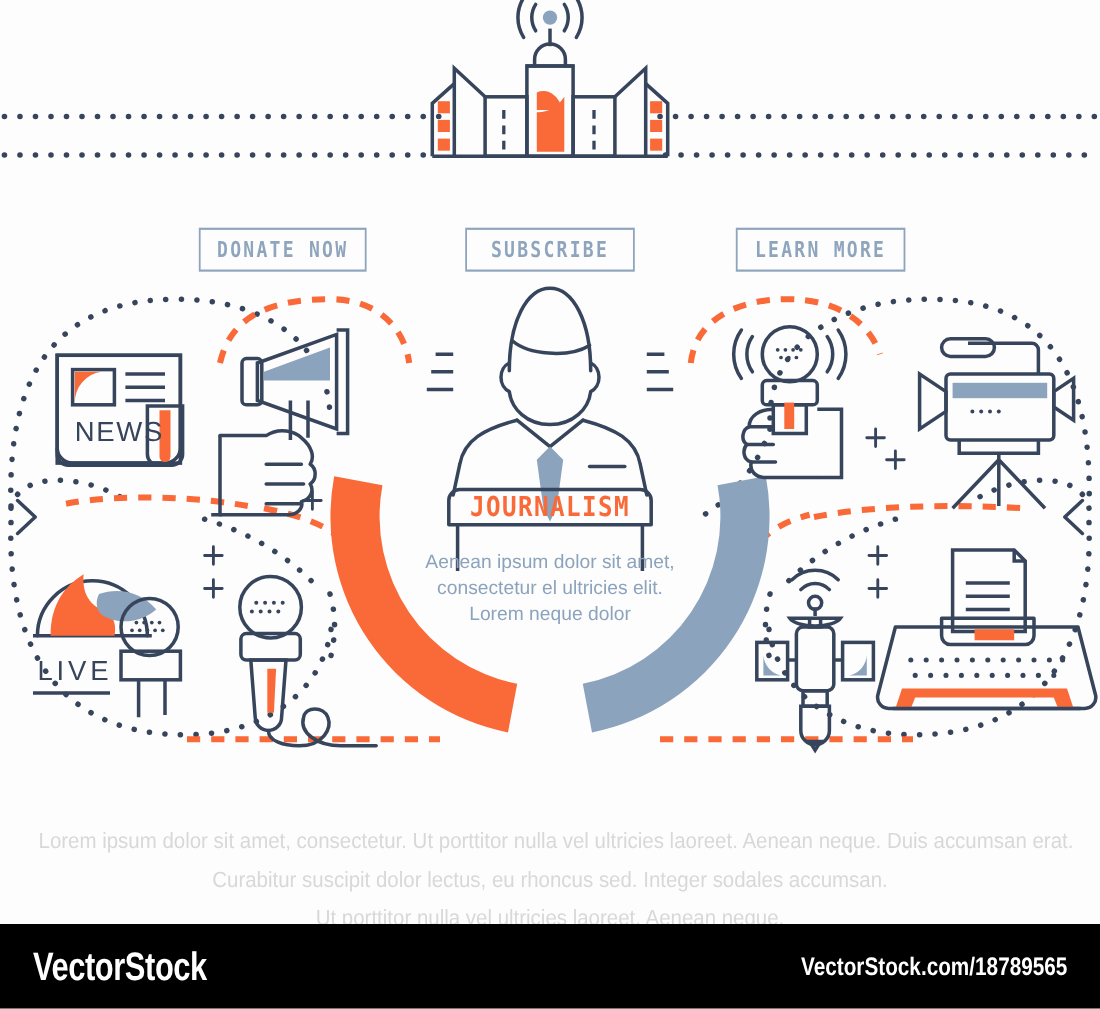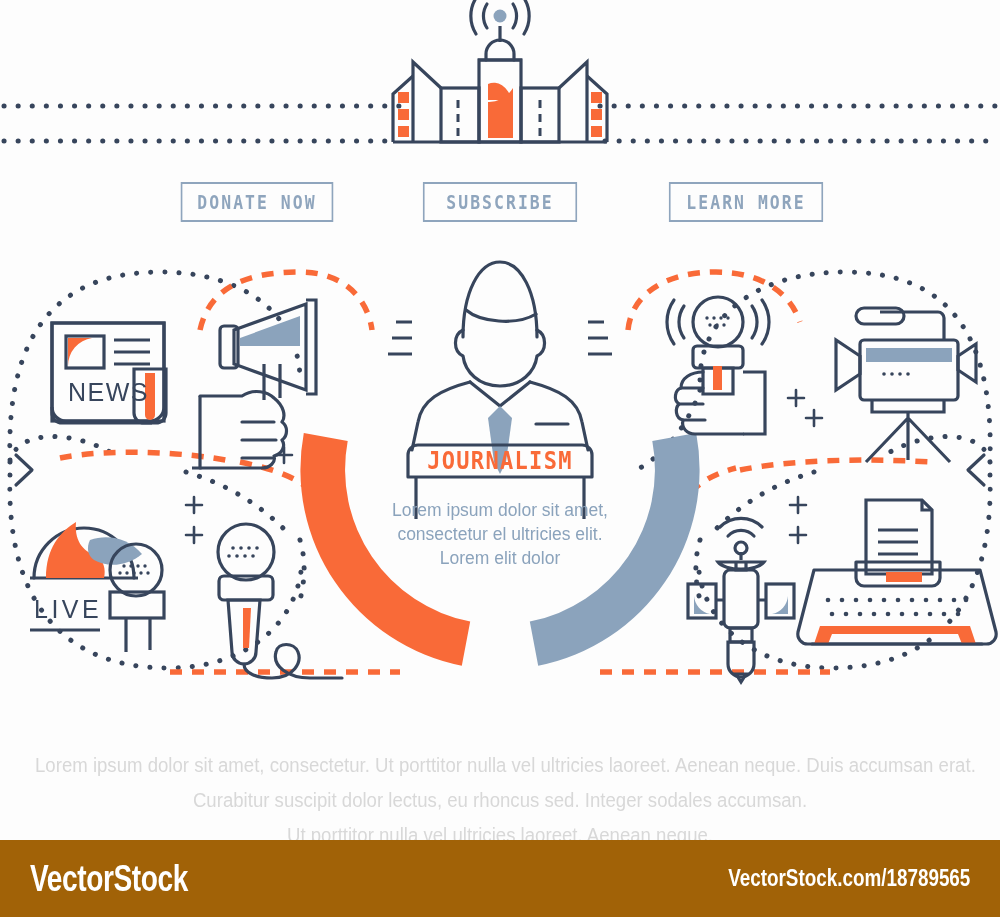--- a/index.html
+++ b/index.html
@@ -18,21 +18,21 @@
     display:flex;align-items:center;justify-content:center;
     letter-spacing:2.5px;
     font-weight:700;
     font-size:20px;
     font-family:"DejaVu Sans Mono", monospace;
     box-sizing:border-box;
     background:transparent;
     transform:scaleX(.82);
     transform-origin:center center;
   }
-  .cta-wrap{position:absolute;}
+  .cta-wrap{position:absolute;margin-top:25px;}
 
   
   #journalism-label{
     position:absolute;left:0;right:0;top:446px;
     text-align:center;
     color:#F96A38;
     font-family:"DejaVu Sans Mono", monospace;
     font-weight:700;
     font-size:25px;
     letter-spacing:1.5px;
@@ -55,21 +55,21 @@
     font-size:20px;
     line-height:35px;
     font-family:"Liberation Sans Narrow","Liberation Sans",sans-serif;
     transform:scaleX(.93);
   }
   #bottom-paragraph div{white-space:nowrap;}
 
   
   #footer{
     position:absolute;left:0;bottom:0;width:1000px;height:77px;
-    background:#a16207;color:#fff;
+    background:#000000;color:#fff;
     display:flex;align-items:center;justify-content:space-between;
     box-sizing:border-box;padding:0 30px;
   }
   #footer-logo{font-size:36px;font-weight:700;letter-spacing:-.5px;transform:scaleX(.78);transform-origin:left center;}
   #footer-url{font-size:23px;font-weight:700;transform:scaleX(.82);transform-origin:right center;}
 
   
   .svg-layer{position:absolute;left:0;top:0;}
 </style>
 </head>
@@ -404,23 +404,23 @@
 
   <div class="cta-wrap" style="left:0;top:0;width:1000px;height:240px;">
     <div class="cta" style="left:164px;top:182px;width:186px;height:40px;">DONATE NOW</div>
     <div class="cta" style="left:406px;top:182px;width:188px;height:40px;">SUBSCRIBE</div>
     <div class="cta" style="left:652px;top:182px;width:188px;height:40px;">LEARN MORE</div>
   </div>
 
   <div id="journalism-label">JOURNALISM</div>
 
   <div id="center-paragraph">
-    <div>Lorem ipsum dolor sit amet,</div>
+    <div>Aenean ipsum dolor sit amet,</div>
     <div>consectetur el ultricies elit.</div>
-    <div>Lorem elit dolor</div>
+    <div>Lorem neque dolor</div>
   </div>
 
   <div id="bottom-paragraph">
     <div>Lorem ipsum dolor sit amet, consectetur. Ut porttitor nulla vel ultricies laoreet. Aenean neque. Duis accumsan erat.</div>
     <div>Curabitur suscipit dolor lectus, eu rhoncus sed. Integer sodales accumsan.</div>
     <div>Ut porttitor nulla vel ultricies laoreet. Aenean neque.</div>
   </div>
 
   <div id="footer">
     <div id="footer-logo">VectorStock</div>

